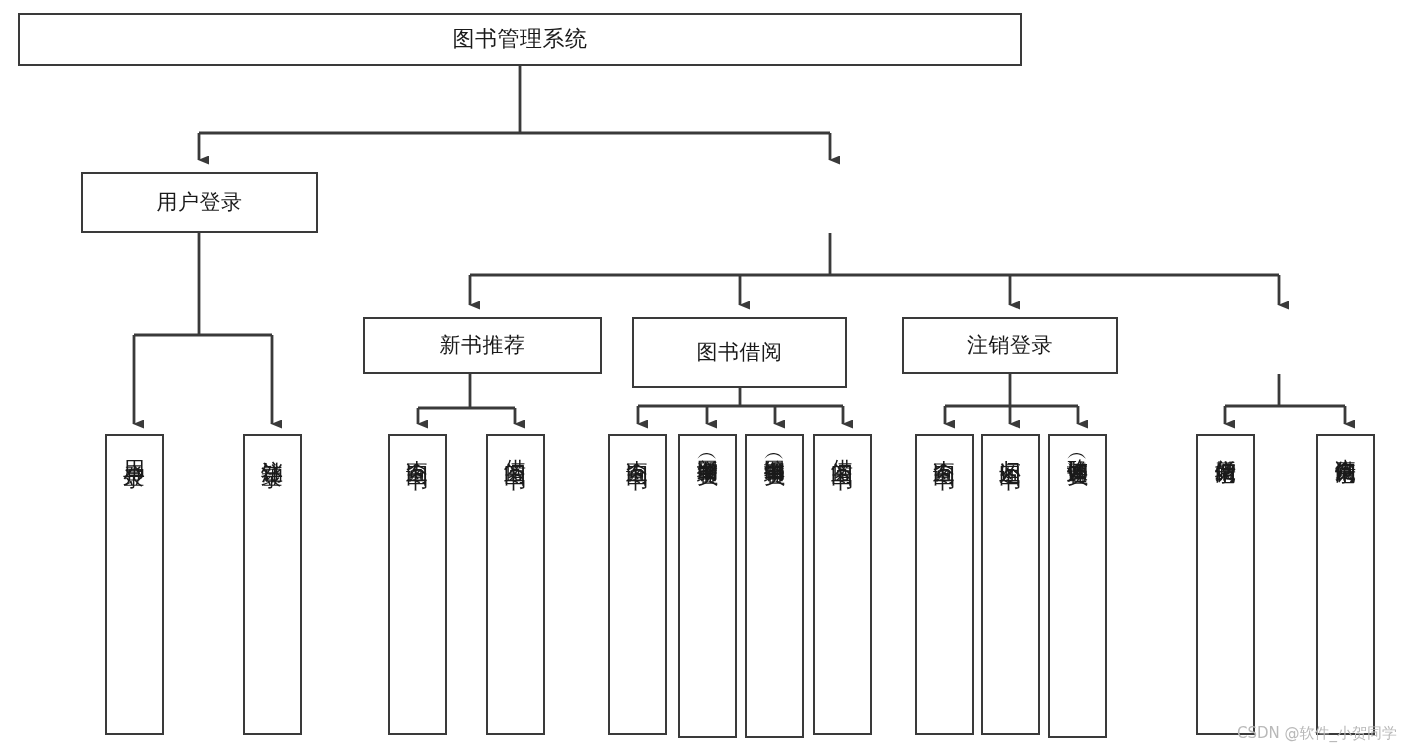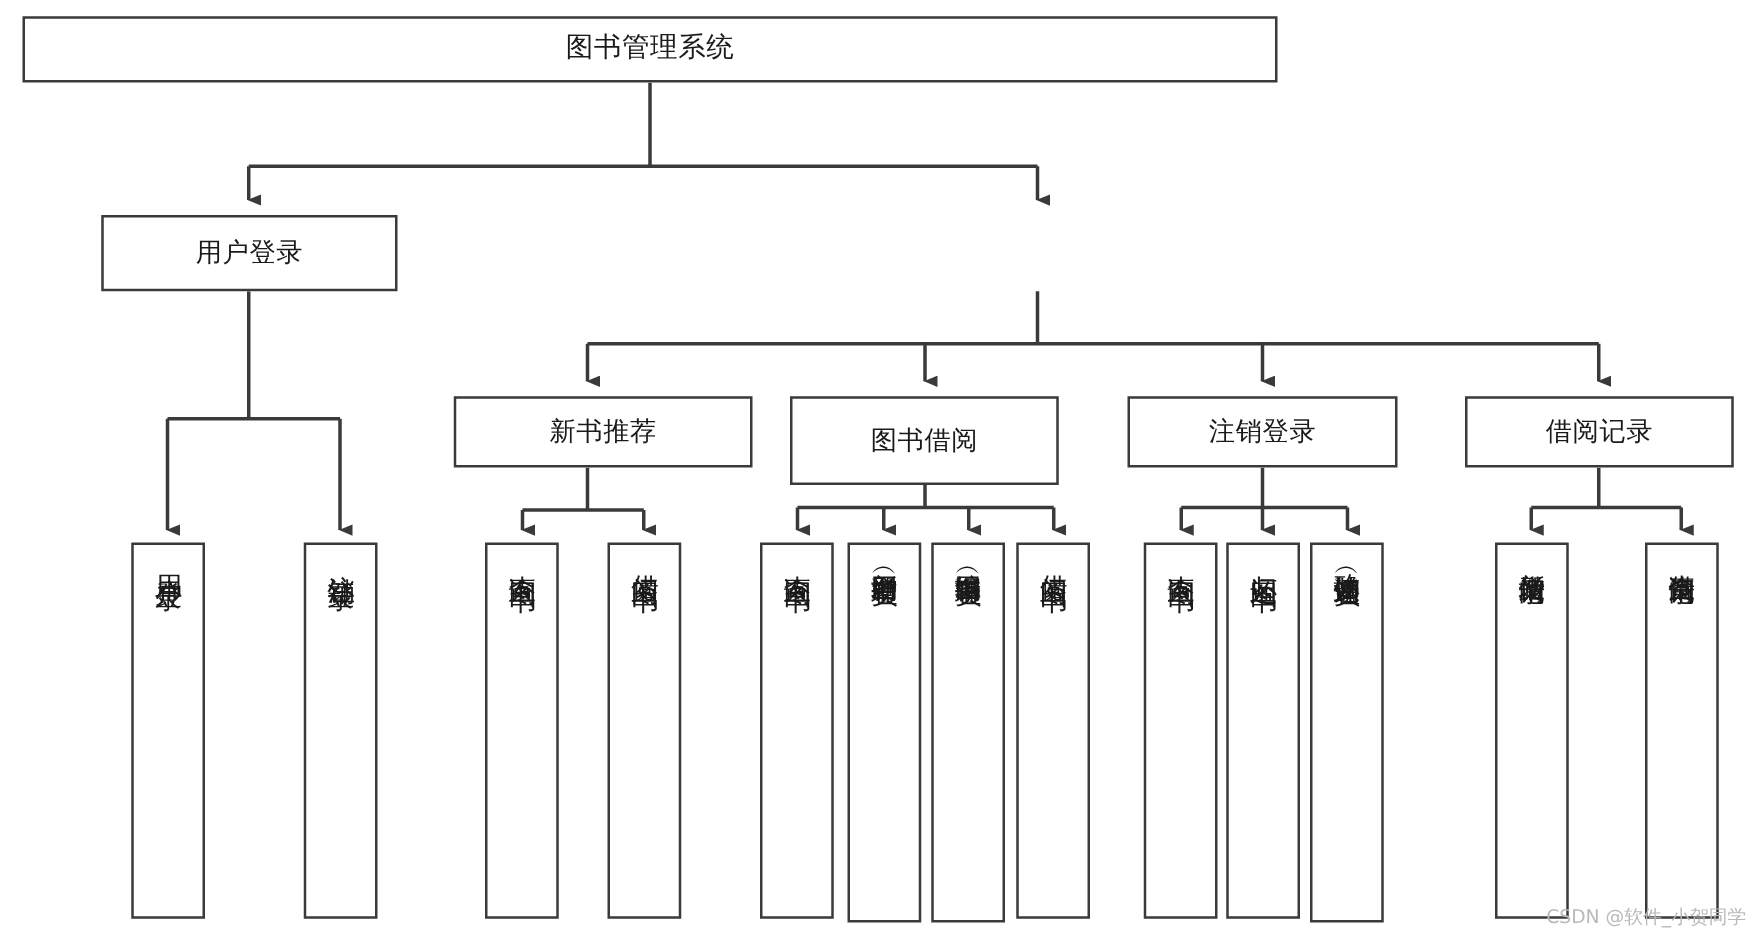--- a/index.html
+++ b/index.html
@@ -143,23 +143,20 @@
 
   <div class="node horiz" style="left:363px; top:317px; width:239px; height:57px;">
     <span class="node-label">新书推荐</span>
   </div>
   <div class="node horiz" style="left:632px; top:317px; width:215px; height:71px;align-items:center;">
     <span class="node-label">图书借阅</span>
   </div>
   <div class="node horiz" style="left:902px; top:317px; width:216px; height:57px;">
     <span class="node-label">注销登录</span>
   </div>
-  <div class="node horiz" style="left:1172px; top:317px; width:215px; height:57px;">
-    <span class="node-label">借阅记录</span>
-  </div>
 
   <div class="node vert" style="left:105px; top:434px; width:59px; height:301px;">
     <span class="node-label">用户登录</span>
   </div>
   <div class="node vert" style="left:243px; top:434px; width:59px; height:301px;">
     <span class="node-label">注销登录</span>
   </div>
 
   <div class="node vert" style="left:388px; top:434px; width:59px; height:301px;">
     <span class="node-label">查询图书</span>

